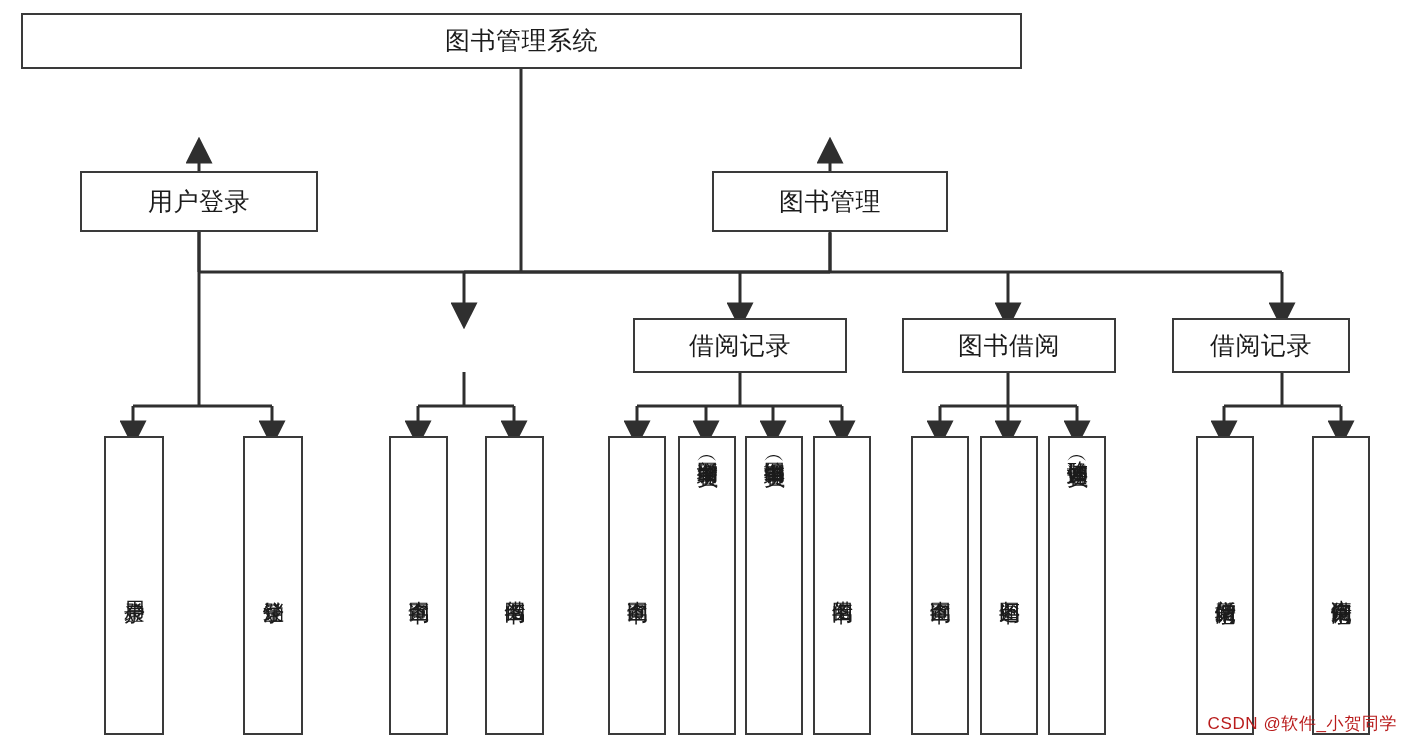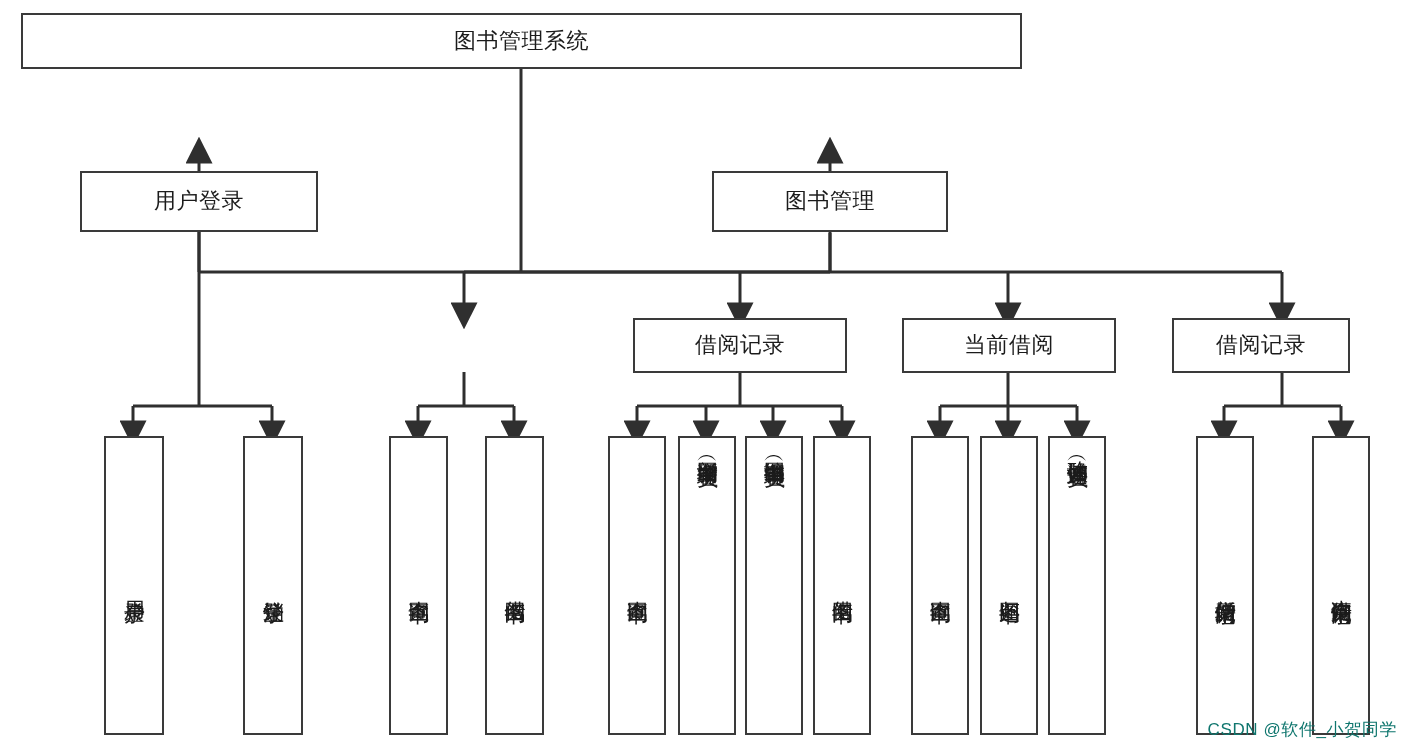--- a/index.html
+++ b/index.html
@@ -31,21 +31,21 @@
     position: absolute;
     box-sizing: border-box;
     background: #ffffff;
     border: 2.4px solid #3a3a3a;
     display: flex;
     align-items: center;
     justify-content: center;
     overflow: hidden;
   }
   .node-label-h {
-    font-size: 22px;
+    font-size: 25px;
     color: #1b1b1b;
     line-height: 1.1;
     white-space: nowrap;
     letter-spacing: 0.5px;
     text-align: right;
   }
   .node-label-v {
     writing-mode: vertical-rl;
     text-orientation: upright;
     font-size: 21px;
@@ -60,23 +60,23 @@
     justify-content: center;
     padding-top: 6px;
   }
   .leaf-box.centered {
     align-items: center;
     padding-top: 0;
   }
   .watermark {
     position: absolute;
     right: 8px;
-    bottom: 6px;
+    bottom: 12px;
     font-size: 17px;
-    color: #0f766e;
+    color: #b91c1c;
     letter-spacing: 0.6px;
     white-space: nowrap;
     font-family: "Liberation Sans", "DejaVu Sans", sans-serif;
   }
 </style>
 </head>
 <body>
 
 <div id="diagram-root">
 
@@ -146,21 +146,21 @@
   <div class="node-box" style="left:712px; top:171px; width:236px; height:61px;">
     <span class="node-label-h">图书管理</span>
   </div>
 
 
   <div class="node-box" style="left:633px; top:318px; width:214px; height:55px;">
     <span class="node-label-h">借阅记录</span>
   </div>
 
   <div class="node-box" style="left:902px; top:318px; width:214px; height:55px;">
-    <span class="node-label-h">当前借阅</span>
+    <span class="node-label-h">图书借阅</span>
   </div>
 
   <div class="node-box" style="left:1172px; top:318px; width:178px; height:55px;">
     <span class="node-label-h">借阅记录</span>
   </div>
 
   <div class="node-box leaf-box centered" style="left:104px; top:436px; width:60px; height:299px;">
     <span class="node-label-v">用户登录</span>
   </div>
 

